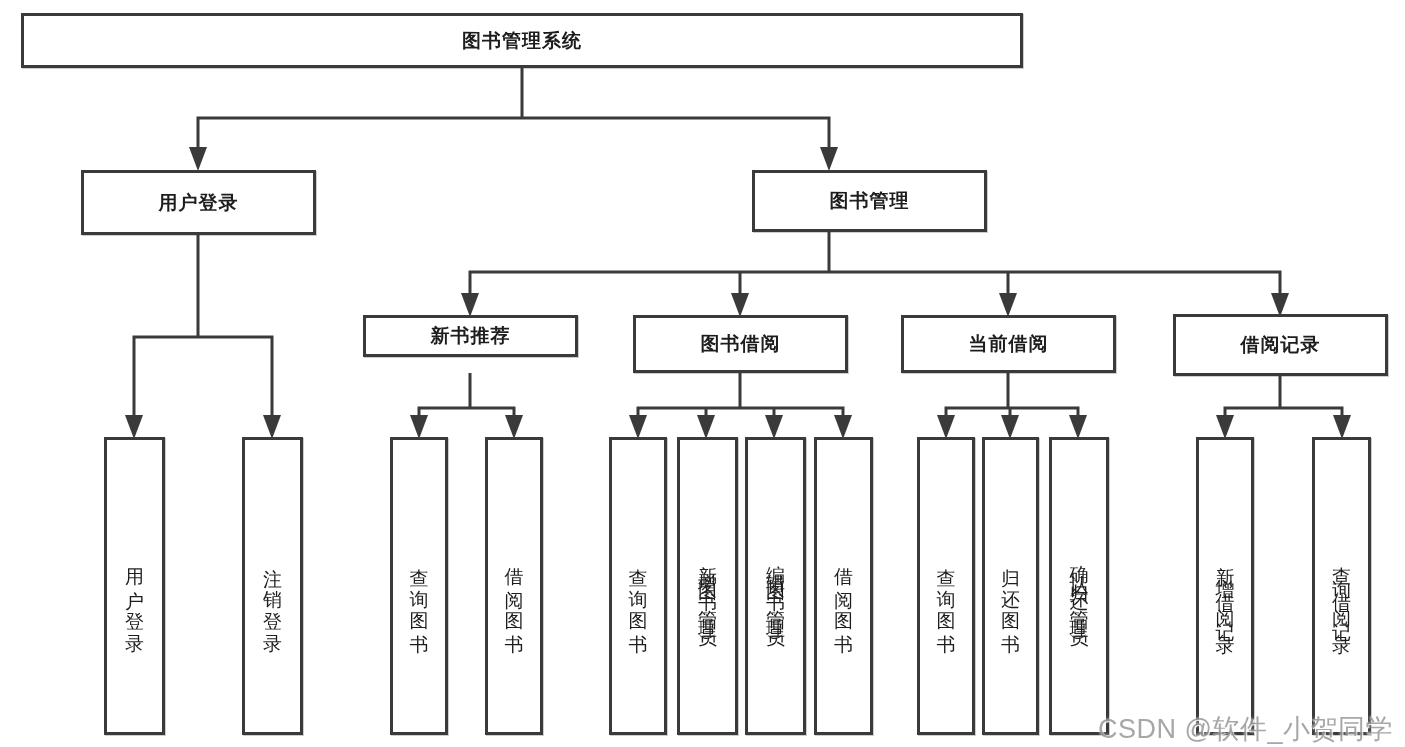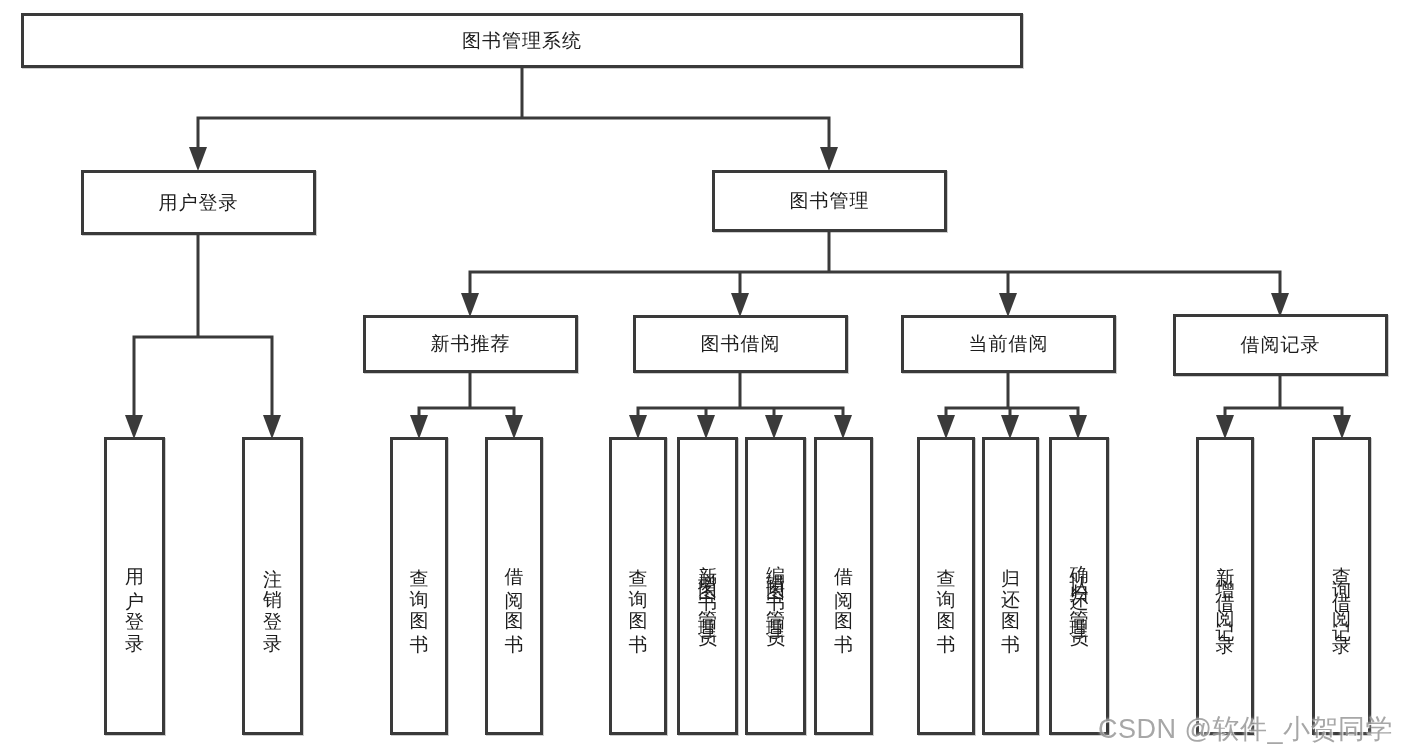--- a/index.html
+++ b/index.html
@@ -30,21 +30,21 @@
     border: 3px solid #3a3a3a;
     box-shadow: 1px 1px 0 rgba(60,60,60,0.25);
     display: flex;
     align-items: center;
     justify-content: center;
     z-index: 2;
   }
   .hlabel {
     color: #1d1d1d;
     font-size: 19px;
-    font-weight: 400;
+    font-weight: 700;
     letter-spacing: 1px;
     white-space: nowrap;
   }
   .vlabel {
     writing-mode: vertical-rl;
     text-orientation: mixed;
     color: #1d1d1d;
     font-size: 19px;
     font-weight: 500;
     white-space: nowrap;
@@ -110,25 +110,25 @@
     </g>
   </svg>
 
   <div class="box" style="left:21px; top:13px; width:1002px; height:55px;">
     <span class="hlabel">图书管理系统</span>
   </div>
 
   <div class="box" style="left:81px; top:170px; width:235px; height:65px;">
     <span class="hlabel">用户登录</span>
   </div>
-  <div class="box" style="left:712px; top:170px; width:235px; height:62px;align-items:center;">
+  <div class="box" style="left:752px; top:170px; width:235px; height:62px;align-items:center;">
     <span class="hlabel">图书管理</span>
   </div>
 
-  <div class="box" style="left:363px; top:315px; width:215px; height:58px;">
+  <div class="box" style="left:363px; top:315px; width:215px; height:42px;">
     <span class="hlabel">新书推荐</span>
   </div>
   <div class="box" style="left:901px; top:315px; width:215px; height:58px;">
     <span class="hlabel">当前借阅</span>
   </div>
   <div class="box" style="left:633px; top:315px; width:215px; height:58px;">
     <span class="hlabel">图书借阅</span>
   </div>
   <div class="box" style="left:1173px; top:314px; width:215px; height:62px;">
     <span class="hlabel">借阅记录</span>

